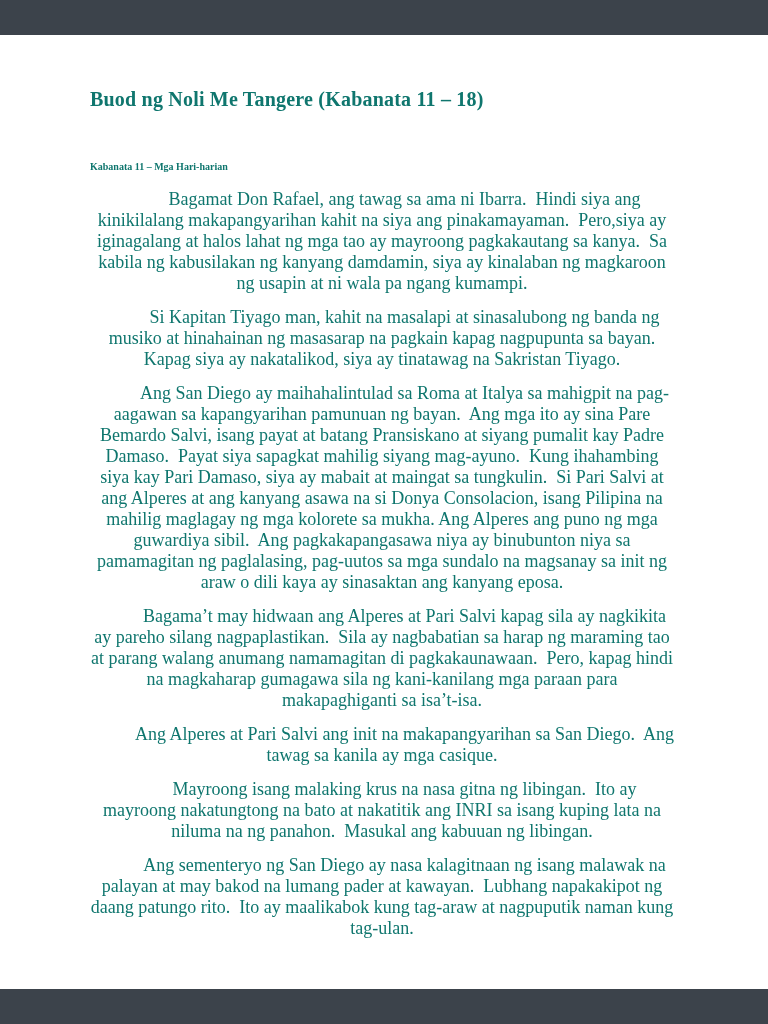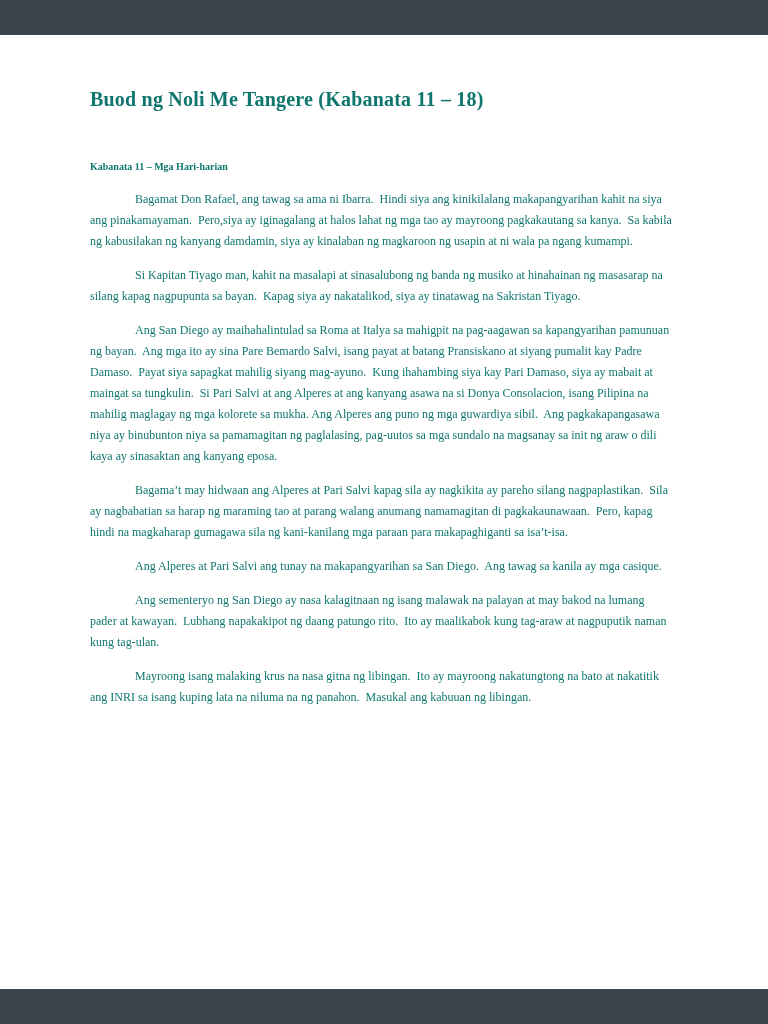--- a/index.html
+++ b/index.html
@@ -42,45 +42,45 @@
     letter-spacing: 0.2px;
   }
   h2.section-heading {
     margin: 46px 0 0 0;
     font-size: 10px;
     line-height: 18px;
     font-weight: bold;
   }
   p.doc-paragraph {
     margin: 13px 2px 0 0;
-    font-size: 12px;
+    font-size: 18px;
     line-height: 21px;
     text-indent: 45px;
-    text-align: left;
+    text-align: center;
     white-space: pre-wrap;
   }
 </style>
 </head>
 <body>
 
 <div class="viewer">
   <div class="band top"></div>
 
   <div class="doc-page">
     <h1 class="doc-title">Buod ng Noli Me Tangere (Kabanata 11 – 18)</h1>
 
     <section>
       <h2 class="section-heading">Kabanata 11 – Mga Hari-harian</h2>
       <p class="doc-paragraph">Bagamat Don Rafael, ang tawag sa ama ni Ibarra.  Hindi siya ang kinikilalang makapangyarihan kahit na siya ang pinakamayaman.  Pero,siya ay iginagalang at halos lahat ng mga tao ay mayroong pagkakautang sa kanya.  Sa kabila ng kabusilakan ng kanyang damdamin, siya ay kinalaban ng magkaroon ng usapin at ni wala pa ngang kumampi.</p>
-      <p class="doc-paragraph">Si Kapitan Tiyago man, kahit na masalapi at sinasalubong ng banda ng musiko at hinahainan ng masasarap na silang kapag nagpupunta sa bayan.  Kapag siya ay nakatalikod, siya ay tinatawag na Sakristan Tiyago.</p>
+      <p class="doc-paragraph">Si Kapitan Tiyago man, kahit na masalapi at sinasalubong ng banda ng musiko at hinahainan ng masasarap na pagkain kapag nagpupunta sa bayan.  Kapag siya ay nakatalikod, siya ay tinatawag na Sakristan Tiyago.</p>
       <p class="doc-paragraph">Ang San Diego ay maihahalintulad sa Roma at Italya sa mahigpit na pag-aagawan sa kapangyarihan pamunuan ng bayan.  Ang mga ito ay sina Pare Bemardo Salvi, isang payat at batang Pransiskano at siyang pumalit kay Padre Damaso.  Payat siya sapagkat mahilig siyang mag-ayuno.  Kung ihahambing siya kay Pari Damaso, siya ay mabait at maingat sa tungkulin.  Si Pari Salvi at ang Alperes at ang kanyang asawa na si Donya Consolacion, isang Pilipina na mahilig maglagay ng mga kolorete sa mukha. Ang Alperes ang puno ng mga guwardiya sibil.  Ang pagkakapangasawa niya ay binubunton niya sa pamamagitan ng paglalasing, pag-uutos sa mga sundalo na magsanay sa init ng araw o dili kaya ay sinasaktan ang kanyang eposa.</p>
       <p class="doc-paragraph">Bagama’t may hidwaan ang Alperes at Pari Salvi kapag sila ay nagkikita ay pareho silang nagpaplastikan.  Sila ay nagbabatian sa harap ng maraming tao at parang walang anumang namamagitan di pagkakaunawaan.  Pero, kapag hindi na magkaharap gumagawa sila ng kani-kanilang mga paraan para makapaghiganti sa isa’t-isa.</p>
-      <p class="doc-paragraph">Ang Alperes at Pari Salvi ang tunay na makapangyarihan sa San Diego.  Ang tawag sa kanila ay mga casique.</p>
+      <p class="doc-paragraph">Ang Alperes at Pari Salvi ang init na makapangyarihan sa San Diego.  Ang tawag sa kanila ay mga casique.</p>
     </section>
 
     <section>
+      <p class="doc-paragraph">Mayroong isang malaking krus na nasa gitna ng libingan.  Ito ay mayroong nakatungtong na bato at nakatitik ang INRI sa isang kuping lata na niluma na ng panahon.  Masukal ang kabuuan ng libingan.</p>
       <p class="doc-paragraph">Ang sementeryo ng San Diego ay nasa kalagitnaan ng isang malawak na palayan at may bakod na lumang pader at kawayan.  Lubhang napakakipot ng daang patungo rito.  Ito ay maalikabok kung tag-araw at nagpuputik naman kung tag-ulan.</p>
-      <p class="doc-paragraph">Mayroong isang malaking krus na nasa gitna ng libingan.  Ito ay mayroong nakatungtong na bato at nakatitik ang INRI sa isang kuping lata na niluma na ng panahon.  Masukal ang kabuuan ng libingan.</p>
     </section>
   </div>
 
   <div class="band bottom"></div>
 </div>
 
 </body></html>

